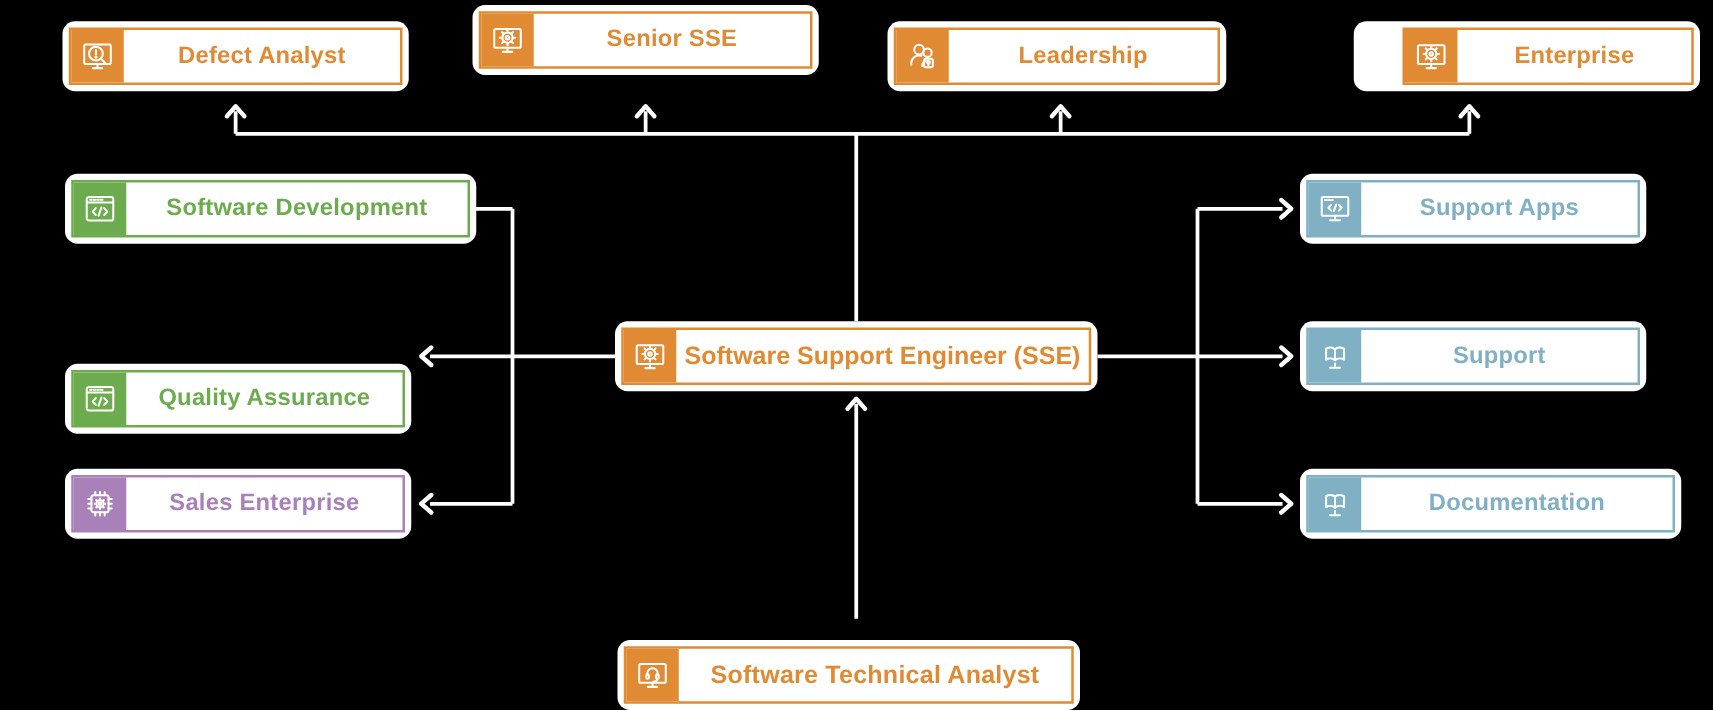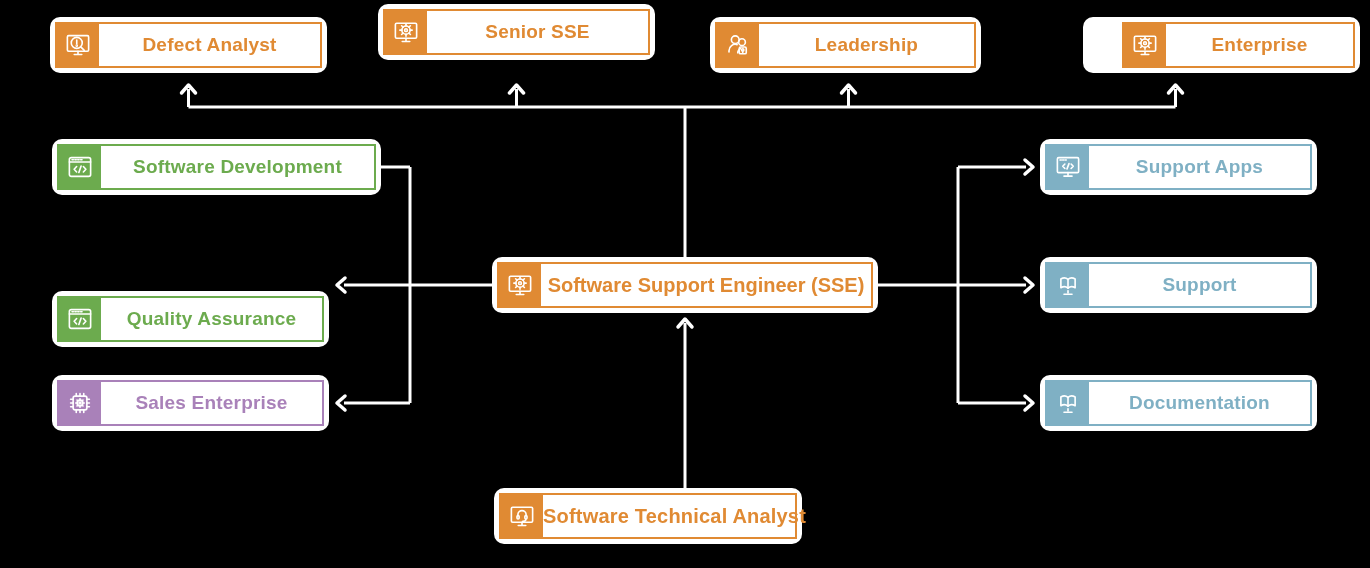--- a/index.html
+++ b/index.html
@@ -277,32 +277,32 @@
   <div class="node blue" style="left:1040px;top:257px;width:277px;">
     <div class="node-inner">
       <span class="icon-box">
           <svg viewBox="0 0 24 24">
             <use href="#ic-book-monitor"></use>
           </svg>
         </span>
       <span class="node-label">Support</span>
     </div>
   </div>
-  <div class="node blue" style="left:1040px;top:375px;width:277px;">
+  <div class="node blue" style="left:1040px;top:375px;width:305px;">
     <div class="node-inner">
       <span class="icon-box">
           <svg viewBox="0 0 24 24">
             <use href="#ic-book-monitor"></use>
           </svg>
         </span>
       <span class="node-label">Documentation</span>
     </div>
   </div>
 
-  <div class="node orange wide" style="left:494px;top:488px;width:308px;">
+  <div class="node orange wide" style="left:494px;top:512px;width:370px;">
     <div class="node-inner">
       <span class="icon-box">
           <svg viewBox="0 0 24 24">
             <use href="#ic-monitor-headset"></use>
           </svg>
         </span>
       <span class="node-label">Software Technical Analyst</span>
     </div>
   </div>
 

